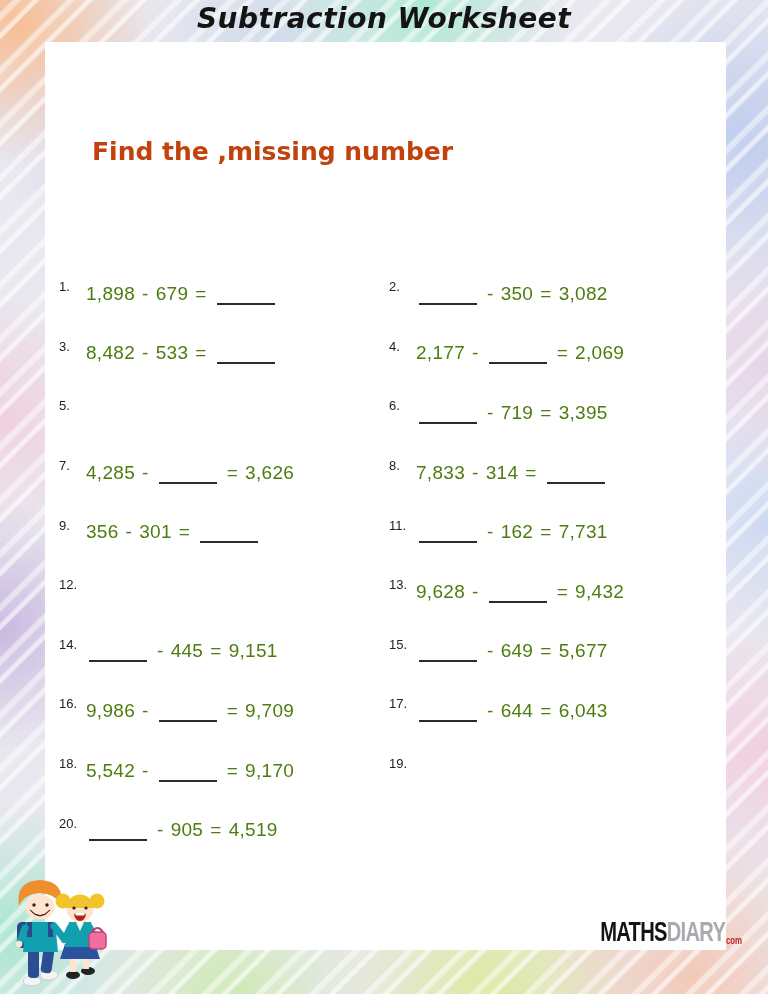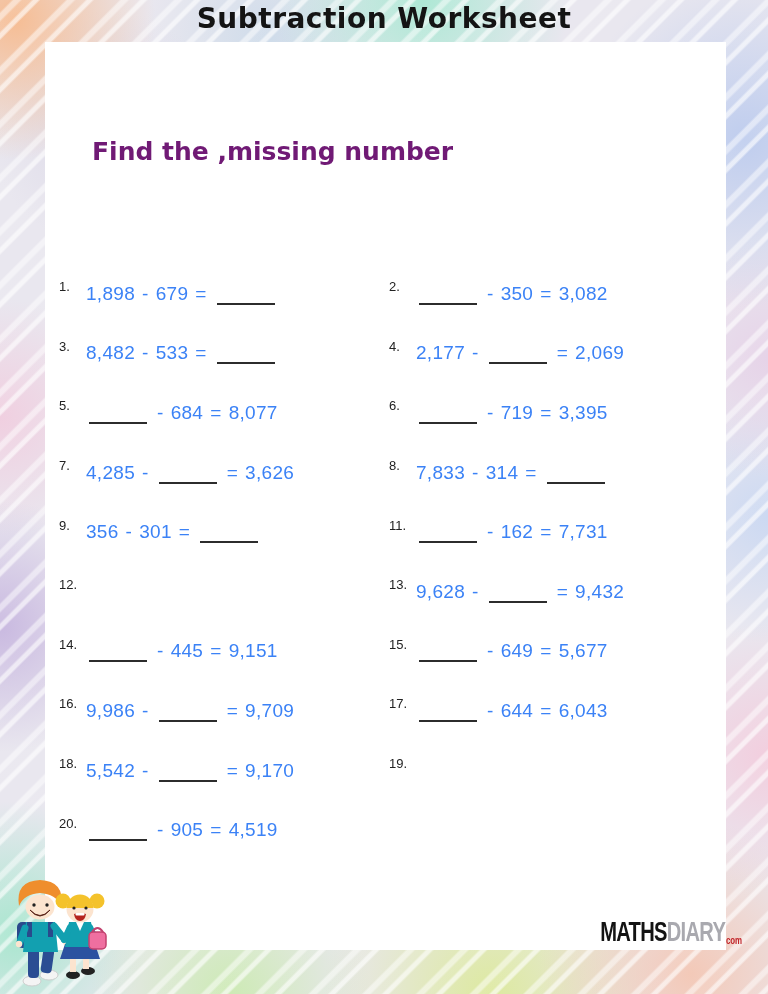--- a/index.html
+++ b/index.html
@@ -26,38 +26,39 @@
       radial-gradient(circle 240px at 64% 100%, #dde9a0 0%, rgba(221,233,160,0) 70%),
       radial-gradient(circle 200px at 30% 100%, #cdeab5 0%, rgba(205,234,181,0) 70%),
       radial-gradient(circle 190px at 2% 94%, #a9e6cf 0%, rgba(169,230,207,0) 70%),
       radial-gradient(circle 180px at 0% 63%, #c9b9e0 0%, rgba(201,185,224,0) 70%),
       radial-gradient(circle 170px at 0% 42%, #f0cfe0 0%, rgba(240,207,224,0) 70%);
   }
   .title{
     position:absolute;top:2px;left:0;width:768px;margin:0;text-align:center;
     font-family:"DejaVu Sans",sans-serif;font-weight:bold;font-size:28px;color:#141414;
     letter-spacing:.5px;
+    font-style:italic;
   }
   .sheet{position:absolute;left:45px;top:42px;width:681px;height:908px;background:#ffffff;}
   .instruction{
     position:absolute;left:47px;top:95px;margin:0;
-    font-family:"DejaVu Sans",sans-serif;font-weight:bold;font-size:25px;color:#701a75;
+    font-family:"DejaVu Sans",sans-serif;font-weight:bold;font-size:25px;color:#c2410c;
   }
   .grid{
     position:absolute;left:0;top:220px;width:681px;
     display:grid;grid-template-columns:340px 341px;
   }
   .problem{height:59.6px;display:flex;align-items:center;}
   .problem:nth-child(odd){padding-left:14px;}
   .problem:nth-child(even){padding-left:4px;}
   .pnum{
     font-size:13px;color:#222;min-width:22px;display:inline-block;
     position:relative;top:-5px;margin-right:5px;
   }
-  .peq{font-size:19px;color:#3b82f6;letter-spacing:.3px;white-space:nowrap;}
+  .peq{font-size:19px;color:#4d7c0f;letter-spacing:.3px;white-space:nowrap;}
   .peq .op{margin:0 7px;}
   .blank{
     display:inline-block;width:58px;height:1em;border-bottom:2px solid #2c2c2c;
     position:relative;top:5px;margin:0 3px;
   }
   .kids{position:absolute;left:2px;top:872px;width:112px;height:122px;}
   .logo{
     position:absolute;top:916px;right:26px;white-space:nowrap;
     font-family:"Liberation Sans",sans-serif;font-weight:bold;
     transform:scaleX(.72);transform-origin:100% 50%;
@@ -85,21 +86,20 @@
       <div class="problem">
         <span class="pnum">3.</span>
         <span class="peq"><span class="term">8,482</span><span class="op">-</span><span class="term">533</span><span class="op">=</span><span class="blank"></span></span>
       </div>
       <div class="problem">
         <span class="pnum">4.</span>
         <span class="peq"><span class="term">2,177</span><span class="op">-</span><span class="blank"></span><span class="op">=</span><span class="term">2,069</span></span>
       </div>
       <div class="problem">
         <span class="pnum">5.</span>
-        <span class="peq"><span class="blank"></span><span class="op">-</span><span class="term">684</span><span class="op">=</span><span class="term">8,077</span></span>
       </div>
       <div class="problem">
         <span class="pnum">6.</span>
         <span class="peq"><span class="blank"></span><span class="op">-</span><span class="term">719</span><span class="op">=</span><span class="term">3,395</span></span>
       </div>
       <div class="problem">
         <span class="pnum">7.</span>
         <span class="peq"><span class="term">4,285</span><span class="op">-</span><span class="blank"></span><span class="op">=</span><span class="term">3,626</span></span>
       </div>
       <div class="problem">

